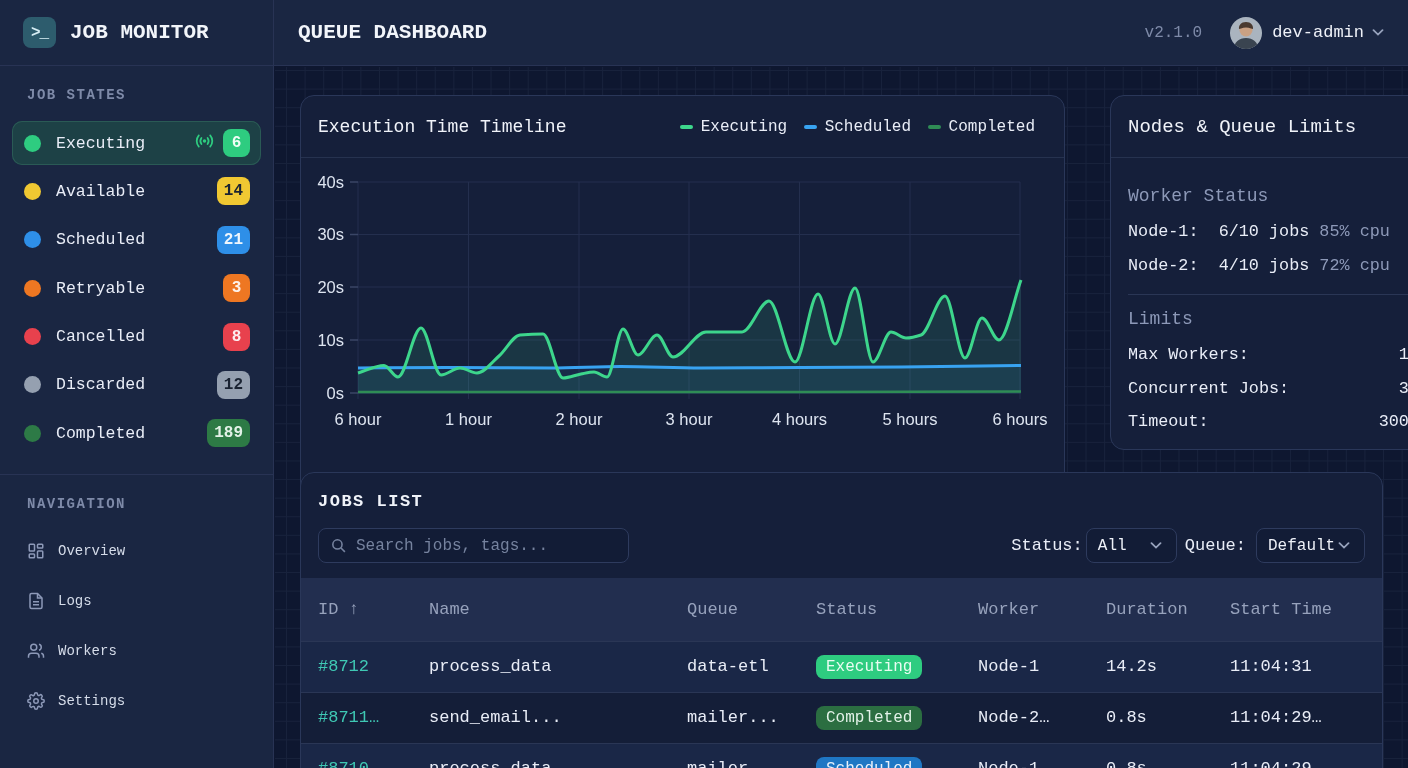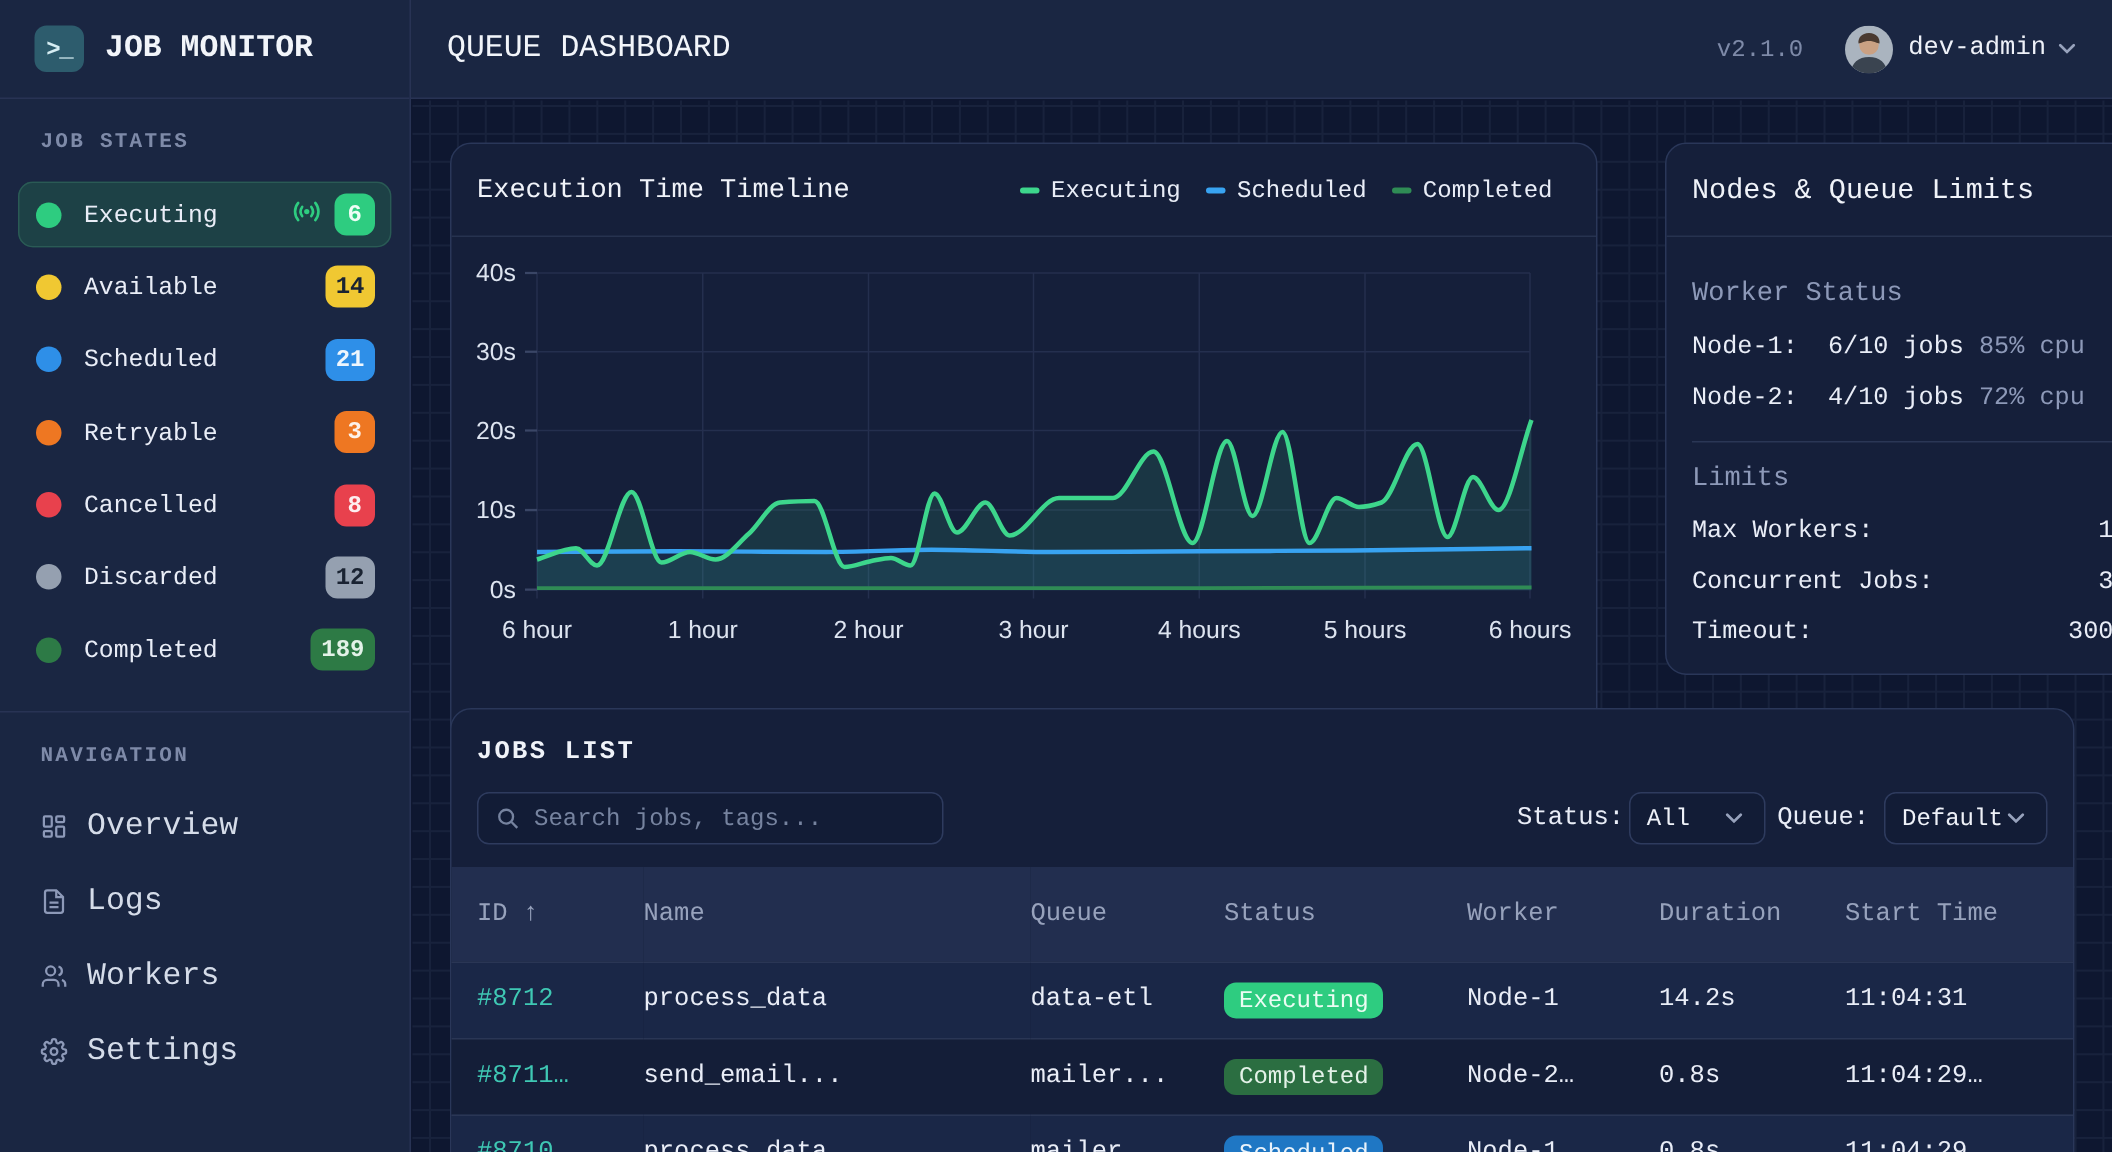--- a/index.html
+++ b/index.html
@@ -13,23 +13,23 @@
 .seclabel { color:#7e8aa8; font-size:14px; letter-spacing:1.5px; font-weight:bold; padding-left:27px; }
 .jstates { margin-top:21px; }
 .jlist { display:flex; flex-direction:column; gap:4.4px; margin:18px 12px 0 12px; }
 .jitem { position:relative; height:44px; border-radius:10px; display:flex; align-items:center; padding-left:12px; }
 .jitem.active { background:#1d4146; box-shadow:inset 0 0 0 1px #2a5a55; }
 .dot { width:17px; height:17px; border-radius:50%; margin-right:15px; }
 .jname { font-size:16.5px; color:#e9edf7; }
 .badge { position:absolute; right:11px; min-width:27px; height:28px; border-radius:8px; font-size:16px; font-weight:bold; display:flex; align-items:center; justify-content:center; padding:0 7px; }
 .live { position:absolute; right:46px; color:#2ecc80; }
 .navsec { border-top:1px solid #283354; margin-top:19px; padding-top:21px; }
-.nitem { display:flex; align-items:center; height:50px; padding-left:27px; color:#d5dce9; font-size:21px; }
+.nitem { display:flex; align-items:center; height:50px; padding-left:27px; color:#d5dce9; font-size:14px; }
 .nitem svg { margin-right:13px; color:#8d99b8; }
-.tbtitle { font-size:21px; font-weight:normal; margin-left:24px; color:#f2f5fa; }
+.tbtitle { font-size:21px; font-weight:bold; margin-left:24px; color:#f2f5fa; }
 .tbright { margin-left:auto; display:flex; align-items:center; margin-right:24px;text-align:right; }
 .ver { color:#7e8aa8; font-size:16px; margin-right:28px; }
 .avatar { width:32px; height:32px; border-radius:50%; overflow:hidden; margin-right:10px; }
 .uname { font-size:17px; color:#eef1f8; margin-right:8px; }
 .main { position:absolute; left:275px; top:67px; right:0; bottom:0; background:#0e1730;
   background-image:linear-gradient(#18223c 1px, transparent 1px), linear-gradient(90deg, #18223c 1px, transparent 1px);
   background-size:18.6px 18.6px; background-position:11px 3px; }
 .panel { position:absolute; background:#151f3a; border:1px solid #2a3759; border-radius:14px; }
 #chartpanel { left:25px; top:28px; width:765px; height:454px; }
 #nodespanel { left:813px; top:28px; width:327px; height:355px;margin-left:22px; }

